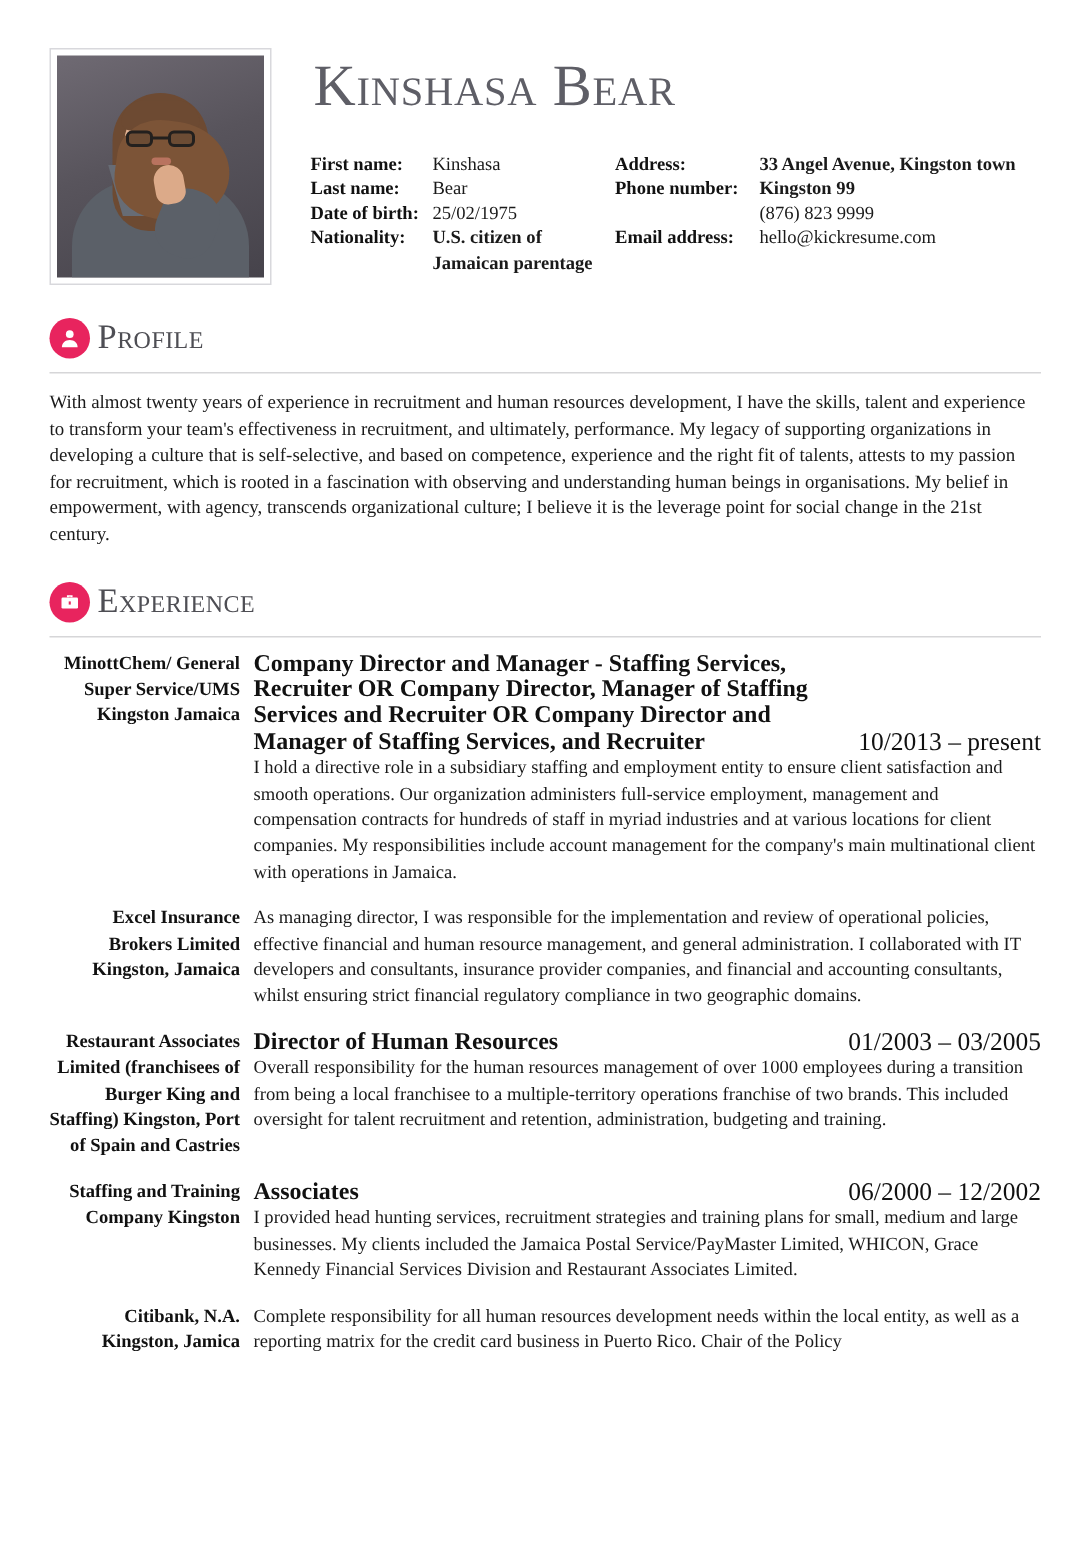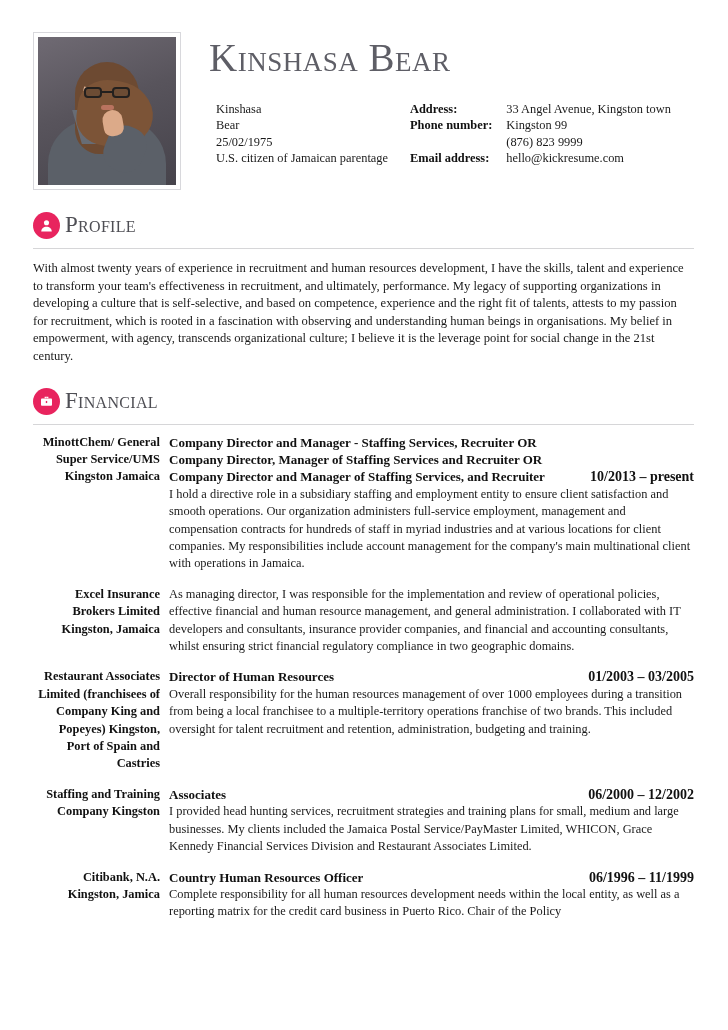--- a/index.html
+++ b/index.html
@@ -220,21 +220,21 @@
     white-space: nowrap;
   }
   .info-values {
     padding-left: 9px;
     color: #1a1a1a;
   }
   .info-col.right .info-values { padding-left: 14px; }
   .info-row {
     height: 16.4px;
   }
-  .multiline { line-height: 16.4px; }
+  .multiline { line-height: 16.4px; font-weight: bold; }
 
   
   .section {
     padding: 0 34px 0 33px;
     box-sizing: border-box;
   }
   .section-head {
     display: flex;
     align-items: center;
     gap: 5px;
@@ -295,28 +295,28 @@
     min-width: 0;
   }
   .exp-titlerow {
     display: flex;
     align-items: flex-start;
     justify-content: space-between;
     gap: 12px;
   }
   .exp-title {
     font-weight: bold;
-    font-size: 13px;
+    font-size: 16px;
     line-height: 17.4px;
     color: #111;
     flex: 1;
   }
   .exp-date {
-    font-weight: bold;
-    font-size: 14px;
+    font-weight: normal;
+    font-size: 17px;
     line-height: 17.4px;
     color: #111;
     white-space: nowrap;
     text-align: left;
     align-self: flex-end;
   }
   .exp-date.top { align-self: flex-start; }
   .exp-desc {
     font-size: 12.4px;
     line-height: 17.4px;
@@ -351,20 +351,26 @@
         <div class="ph-hand"></div>
       </div>
     </div>
 
     <div class="header-right">
       <div class="full-name">Kinshasa Bear</div>
 
       <div class="info-grid">
 
         <div class="info-col left">
+          <div class="info-labels">
+            <div class="info-row">First name:</div>
+            <div class="info-row">Last name:</div>
+            <div class="info-row">Date of birth:</div>
+            <div class="info-row">Nationality:</div>
+          </div>
           <div class="info-values">
             <div class="info-row">Kinshasa</div>
             <div class="info-row">Bear</div>
             <div class="info-row">25/02/1975</div>
             <div class="multiline">U.S. citizen of Jamaican parentage</div>
           </div>
         </div>
 
         <div class="info-col right">
           <div class="info-labels">
@@ -399,21 +405,21 @@
 
   <div class="section">
     <div class="section-head">
       <span class="sec-icon">
         <svg width="15" height="15" viewBox="0 0 24 24" aria-hidden="true">
           <path d="M9 4.4h6v2.3h-2V6H11v0.7H9z" fill="#ffffff"></path>
           <rect x="3.2" y="7" width="17.6" height="11.6" rx="1.4" fill="#ffffff"></rect>
           <rect x="10.9" y="11.1" width="2.2" height="3.4" fill="#e8245e"></rect>
         </svg>
       </span>
-      <span class="sec-title">Financial</span>
+      <span class="sec-title">Experience</span>
     </div>
     <div class="sec-rule"></div>
 
     <div class="exp-list">
 
       <div class="exp-item">
         <div class="exp-left">MinottChem/ General Super Service/UMS Kingston Jamaica</div>
         <div class="exp-right">
           <div class="exp-titlerow">
             <div class="exp-title">Company Director and Manager - Staffing Services, Recruiter OR Company Director, Manager of Staffing Services and Recruiter OR Company Director and Manager of Staffing Services, and Recruiter</div>
@@ -424,21 +430,21 @@
       </div>
 
       <div class="exp-item">
         <div class="exp-left">Excel Insurance Brokers Limited Kingston, Jamaica</div>
         <div class="exp-right">
           <div class="exp-desc">As managing director, I was responsible for the implementation and review of operational policies, effective financial and human resource management, and general administration. I collaborated with IT developers and consultants, insurance provider companies, and financial and accounting consultants, whilst ensuring strict financial regulatory compliance in two geographic domains.</div>
         </div>
       </div>
 
       <div class="exp-item">
-        <div class="exp-left">Restaurant Associates Limited (franchisees of Company King and Popeyes) Kingston, Port of Spain and Castries</div>
+        <div class="exp-left">Restaurant Associates Limited (franchisees of Burger King and Staffing) Kingston, Port of Spain and Castries</div>
         <div class="exp-right">
           <div class="exp-titlerow">
             <div class="exp-title">Director of Human Resources</div>
             <div class="exp-date top">01/2003 – 03/2005</div>
           </div>
           <div class="exp-desc">Overall responsibility for the human resources management of over 1000 employees during a transition from being a local franchisee to a multiple-territory operations franchise of two brands. This included oversight for talent recruitment and retention, administration, budgeting and training.</div>
         </div>
       </div>
 
       <div class="exp-item">
@@ -448,24 +454,20 @@
             <div class="exp-title">Associates</div>
             <div class="exp-date top">06/2000 – 12/2002</div>
           </div>
           <div class="exp-desc">I provided head hunting services, recruitment strategies and training plans for small, medium and large businesses. My clients included the Jamaica Postal Service/PayMaster Limited, WHICON, Grace Kennedy Financial Services Division and Restaurant Associates Limited.</div>
         </div>
       </div>
 
       <div class="exp-item">
         <div class="exp-left">Citibank, N.A. Kingston, Jamica</div>
         <div class="exp-right">
-          <div class="exp-titlerow">
-            <div class="exp-title">Country Human Resources Officer</div>
-            <div class="exp-date top">06/1996 – 11/1999</div>
-          </div>
           <div class="exp-desc">Complete responsibility for all human resources development needs within the local entity, as well as a reporting matrix for the credit card business in Puerto Rico. Chair of the Policy</div>
         </div>
       </div>
 
     </div>
   </div>
 
 </div>
 
 </body></html>

